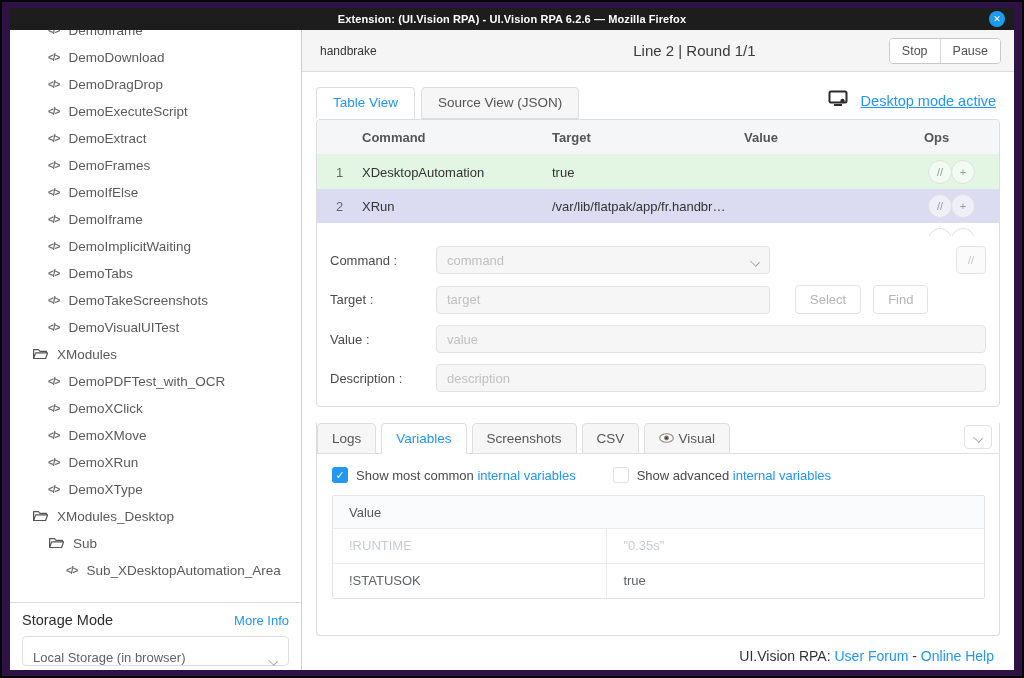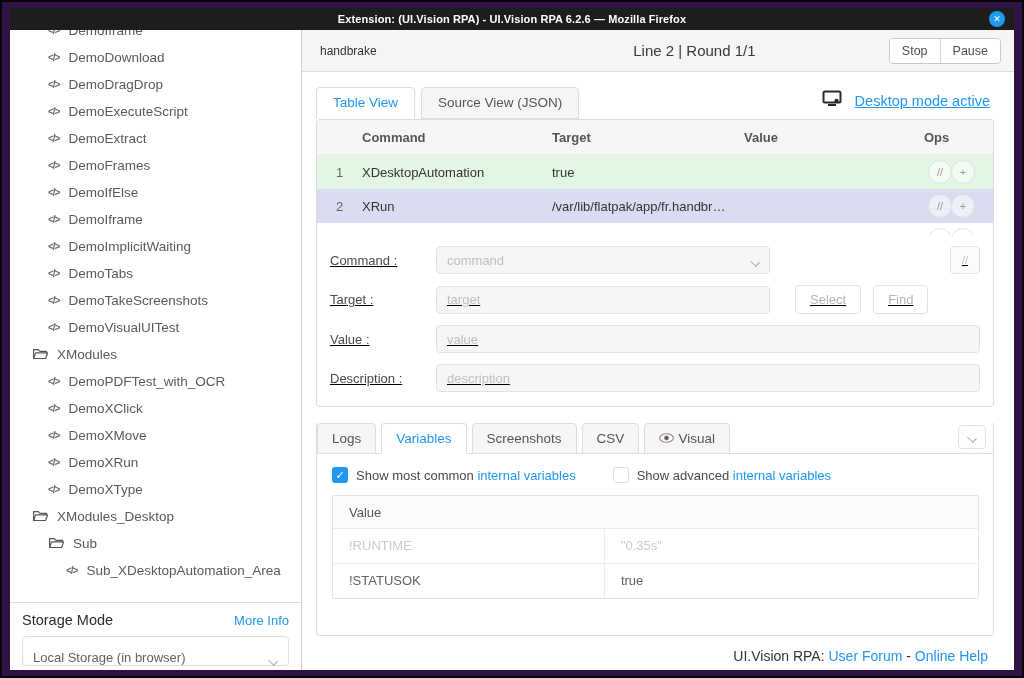--- a/index.html
+++ b/index.html
@@ -33,21 +33,21 @@
 
   
   .main { flex:1; display:flex; flex-direction:column; min-width:0; }
   .toolbar { height:42px; flex:0 0 auto; background:#f5f5f5; border-bottom:1px solid #dcdcdc; display:flex; align-items:center; padding:0 13px 0 18px; }
   .macro-name { font-size:12px; color:#333; width:180px; }
   .run-status { flex:1; text-align:center; font-size:15px; color:#3a3a3a; }
   .btn-group { display:flex; border:1px solid #c9c9c9; border-radius:4px; overflow:hidden; background:#fff; }
   .btn-group .tbtn { padding:5px 12px; font-size:12.5px; color:#4f4f4f; background:#fff; border:none; cursor:pointer; }
   .btn-group .tbtn + .tbtn { border-left:1px solid #d6d6d6; }
 
-  .main-body { flex:1; padding:14px 20px 0 14px; overflow:hidden; background:#fff; }
+  .main-body { flex:1; padding:14px 14px 0 14px; overflow:hidden; background:#fff; }
 
   .view-tabs-row { display:flex; justify-content:space-between; align-items:flex-end; height:33px; }
   .tabs { display:flex; }
   .tab { height:32px; line-height:30px; padding:0 16px; font-size:13.5px; color:#555; background:#f6f6f6; border:1px solid #ddd; border-radius:4px 4px 0 0; cursor:pointer; }
   .tab + .tab { margin-left:6px; }
   .tab.active { background:#fff; color:#2196f3; border-bottom-color:#fff; }
   .desktop-mode { display:flex; align-items:center; gap:12px; padding-bottom:8px; padding-right:4px; }
   .desktop-mode a { font-size:14.5px; text-decoration:underline; }
 
   
@@ -59,21 +59,21 @@
   .cmd-row.selected { background:#dbdcf1; }
   .cnum { text-align:center; color:#666; }
   .ops-cell { display:flex; justify-content:flex-start; padding-left:4px; }
   .op-circle { width:24px; height:24px; border-radius:50%; border:1px solid #e0e0e0; background:rgba(255,255,255,.55); color:#9a9a9a; font-size:11px; display:flex; align-items:center; justify-content:center; cursor:pointer; }
   .op-circle + .op-circle { margin-left:-1px; }
   .partial-row { height:13px; overflow:hidden; }
   .partial-row .ops-cell { padding-top:5px; }
 
   
   .cmd-form { padding:10px 13px 0 13px; }
-  .frow { display:flex; align-items:center; margin-bottom:11px;text-decoration:underline; }
+  .frow { display:flex; align-items:center; margin-bottom:11px; }
   .flabel { width:106px; flex:0 0 auto; font-size:13px; color:#4a4a4a; }
   .finput { height:28px; background:#f6f6f6; border:1px solid #e2e2e2; border-radius:4px; font-size:13px; color:#555; padding:0 10px; font-family:"Liberation Sans", sans-serif; }
   .finput::placeholder { color:#c0c0c0; opacity:1; }
   .w-cmd { width:334px; }
   .w-full { flex:1; }
   .select-wrap { position:relative; }
   .select-wrap .chev { position:absolute; right:10px; top:11px; }
   .fbtn { height:29px; padding:0 14px; background:#fff; border:1px solid #e3e3e3; border-radius:4px; color:#b5b5b5; font-size:13px; cursor:pointer; }
   .comment-btn { margin-left:auto; width:30px; height:28px; background:#fbfbfb; border:1px solid #e3e3e3; border-radius:4px; color:#c3c3c3; font-size:11px; cursor:pointer; }
   .gap12 { width:12px; flex:0 0 auto; } .gap25 { width:25px; flex:0 0 auto; }

